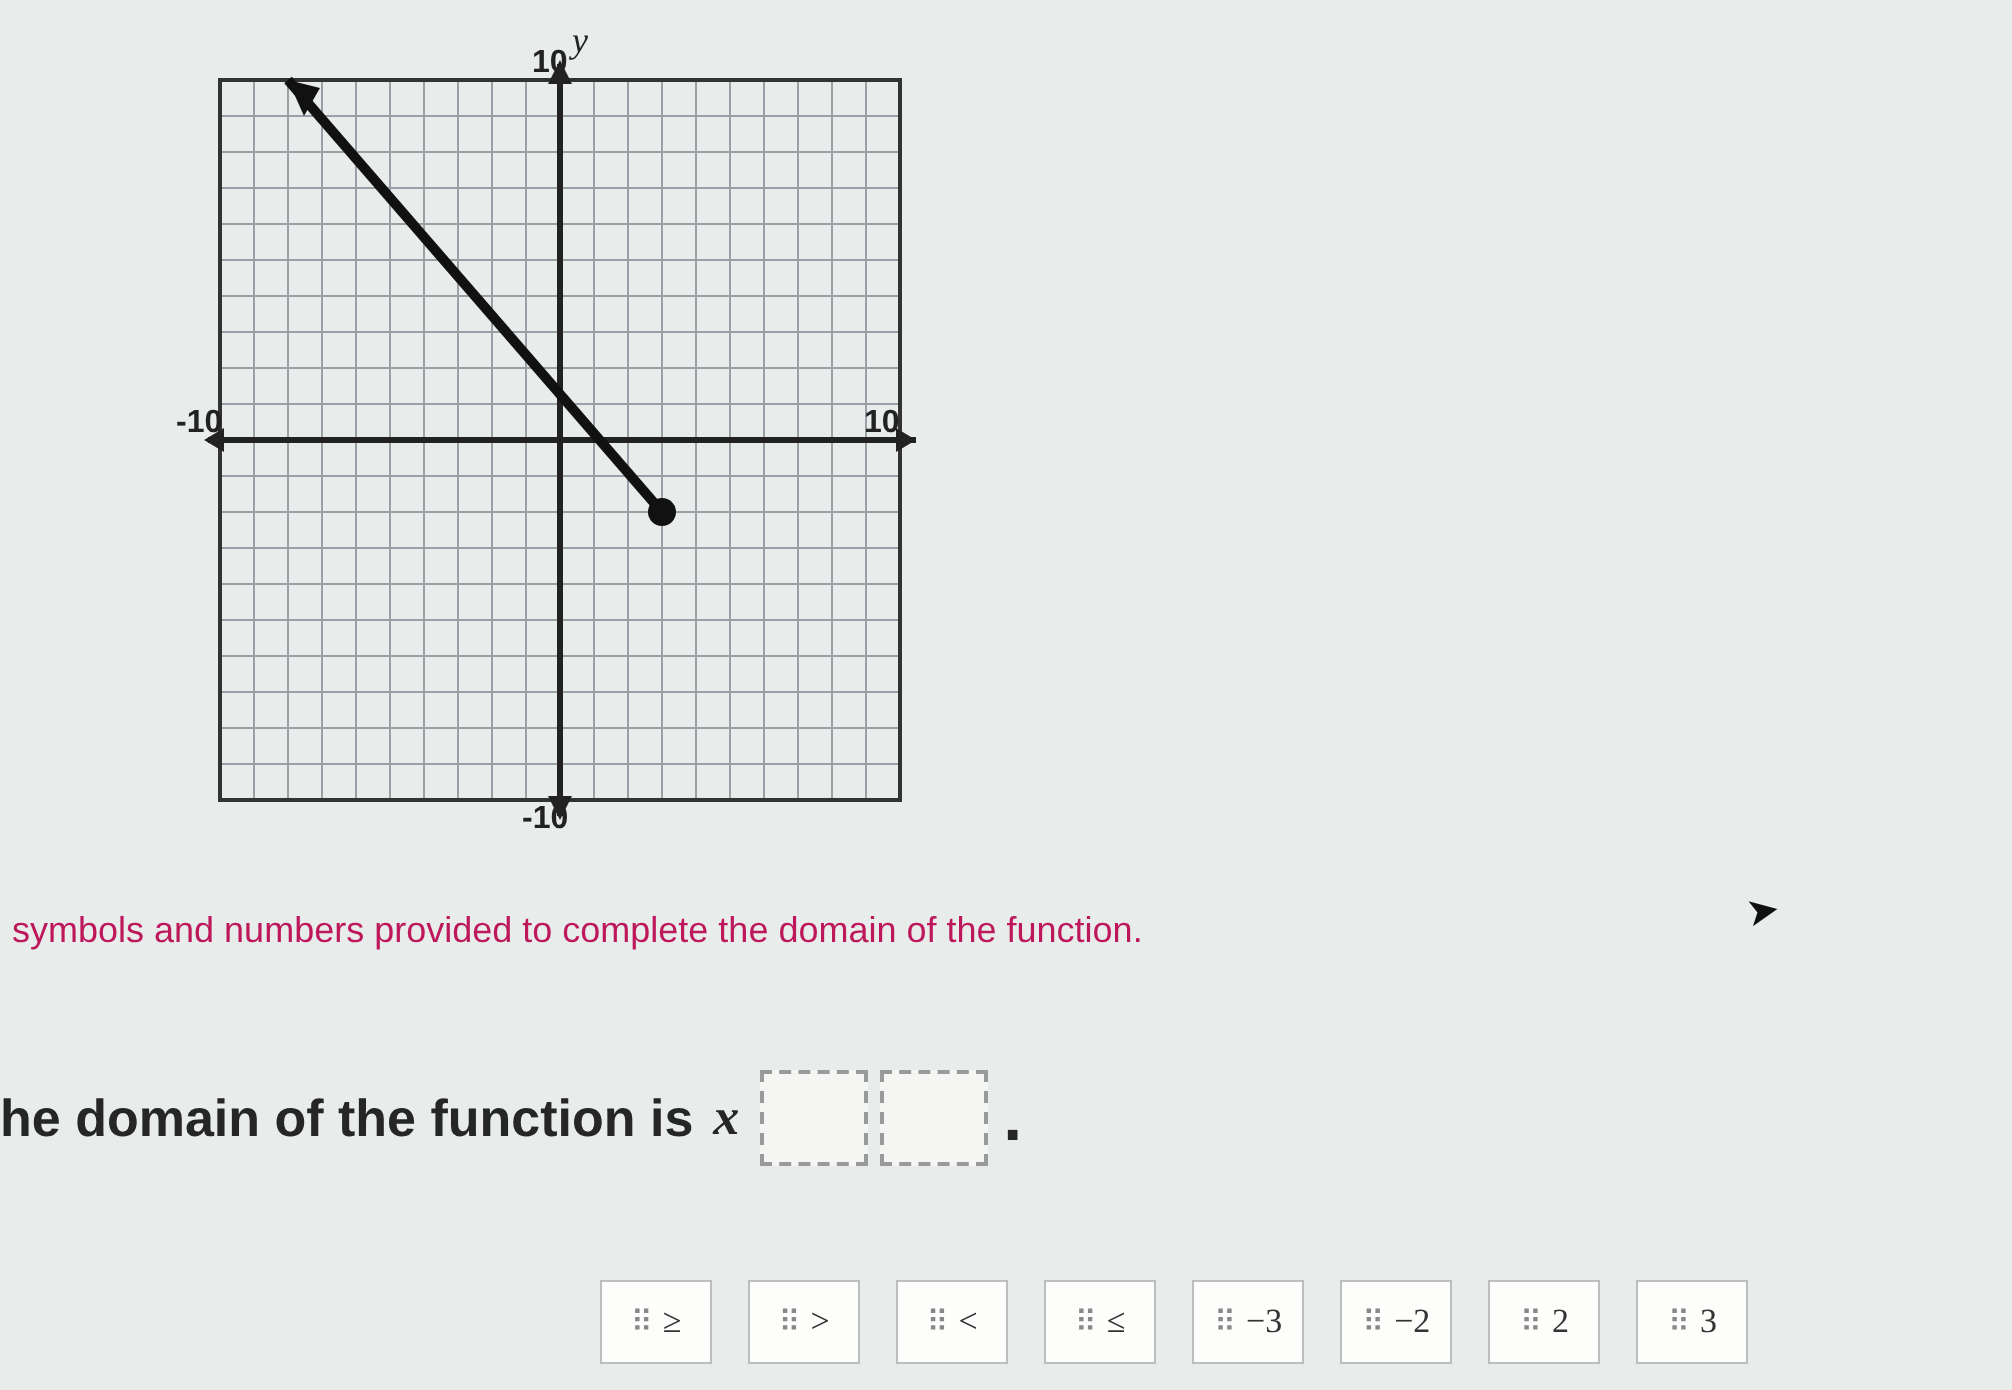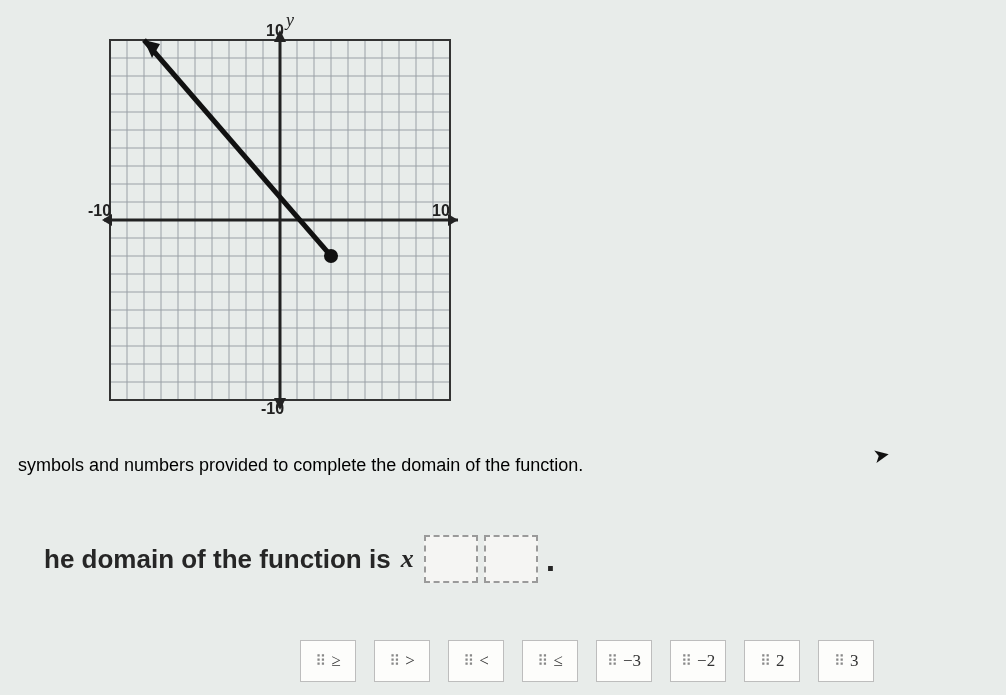--- a/index.html
+++ b/index.html
@@ -14,34 +14,33 @@
   .graph-wrap {
     position: absolute;
     left: 80px;
     top: 10px;
   }
   .instruction {
     position: absolute;
     left: 0px;
     top: 455px;
     font-size: 18px;
-    color: #000000;
-    padding-left: 18px;
+    color: #be185d;
+    padding-left: 6px;
   }
   .sentence {
     position: absolute;
     left: 0px;
     top: 535px;
     font-size: 26px;
     font-weight: 700;
     color: #262626;
     display: flex;
     align-items: center;
     gap: 6px;
-    padding-left: 44px;
   }
   .var-x { font-style: italic; font-family: Georgia, serif; font-weight: 700; margin: 0 4px;}
   .drop {
     display: inline-block;
     width: 54px;
     height: 48px;
     border: 2px dashed #9a9a9a;
     background: #f5f5f3;
     vertical-align: middle;
   }

